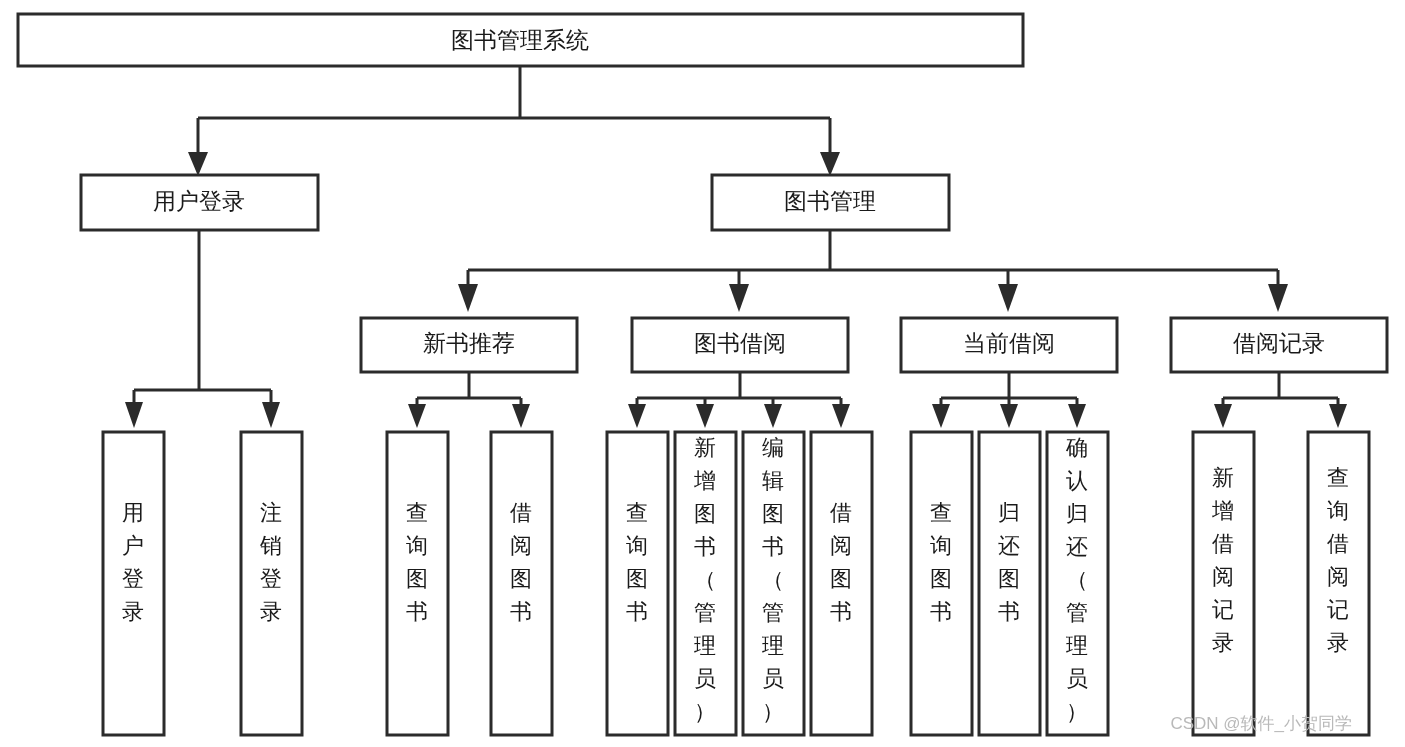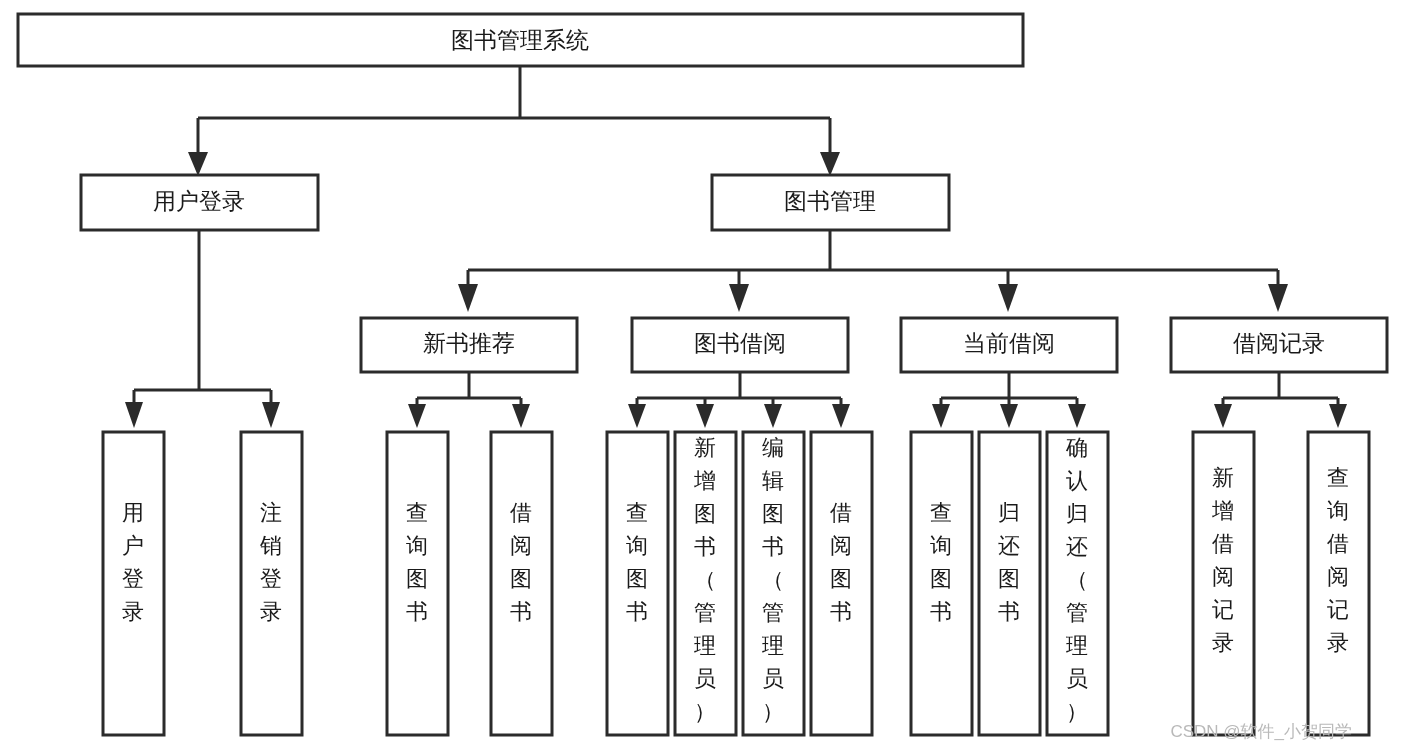--- a/index.html
+++ b/index.html
@@ -50,21 +50,21 @@
   }
   .node-label-v {
     font-family: "Liberation Sans", "DejaVu Sans", sans-serif;
     font-size: 22px;
     fill: #1a1a1a;
     text-anchor: middle;
   }
   .watermark-text {
     position: absolute;
     right: 8px;
-    bottom: 4px;
+    bottom: 12px;
     font-family: "Liberation Sans", "DejaVu Sans", sans-serif;
     font-size: 17px;
     color: #b9b9b9;
     white-space: nowrap;
     user-select: none;
   }
 </style>
 </head>
 <body>
 

